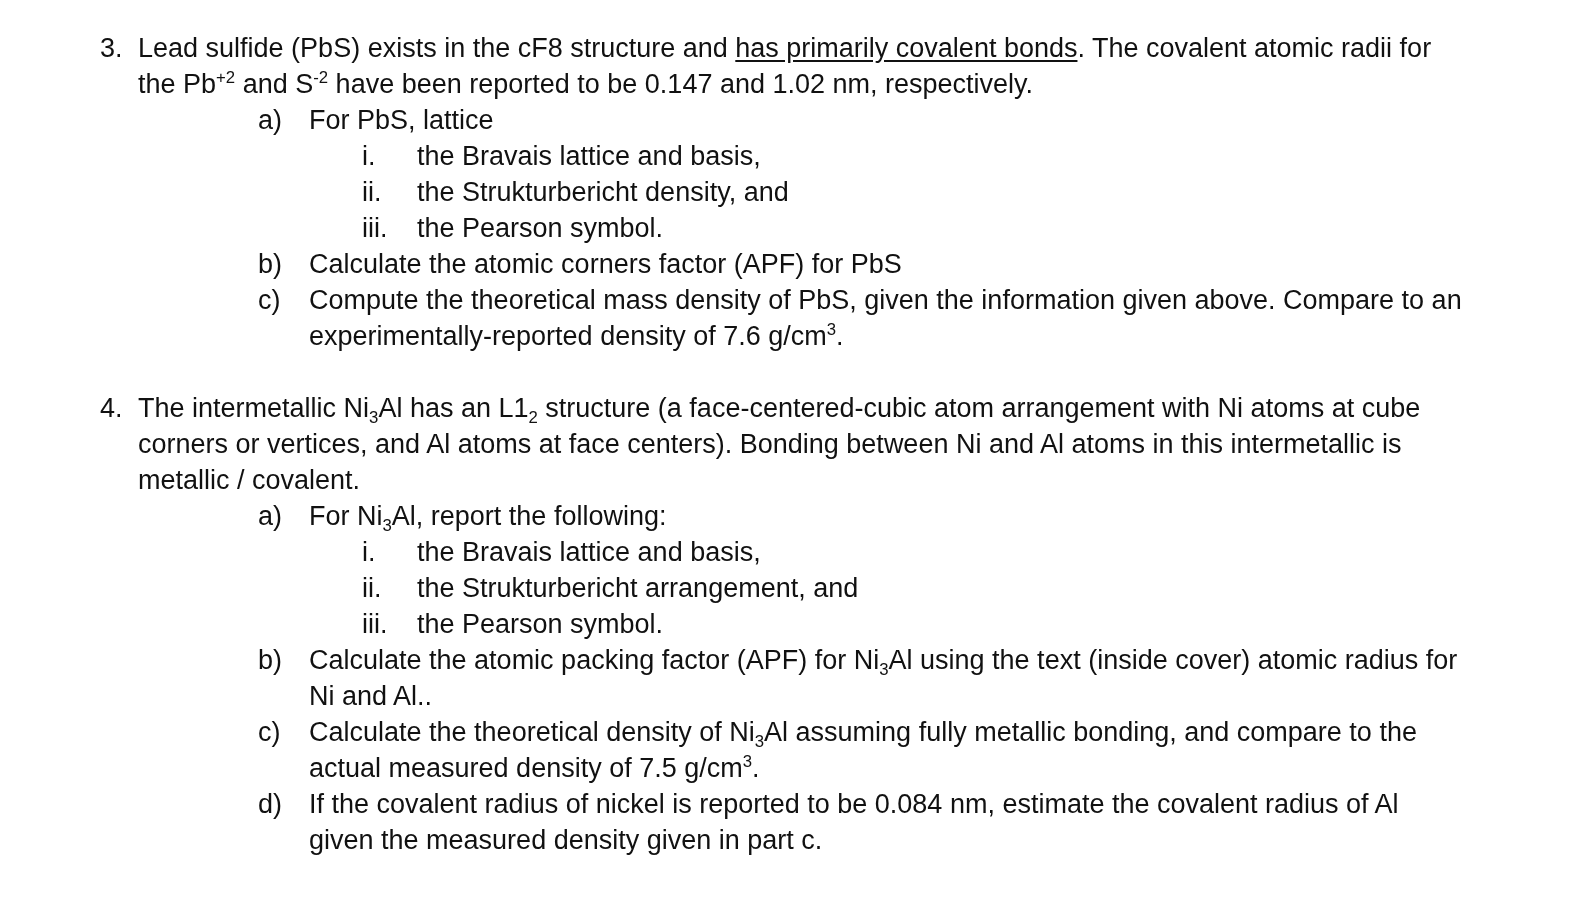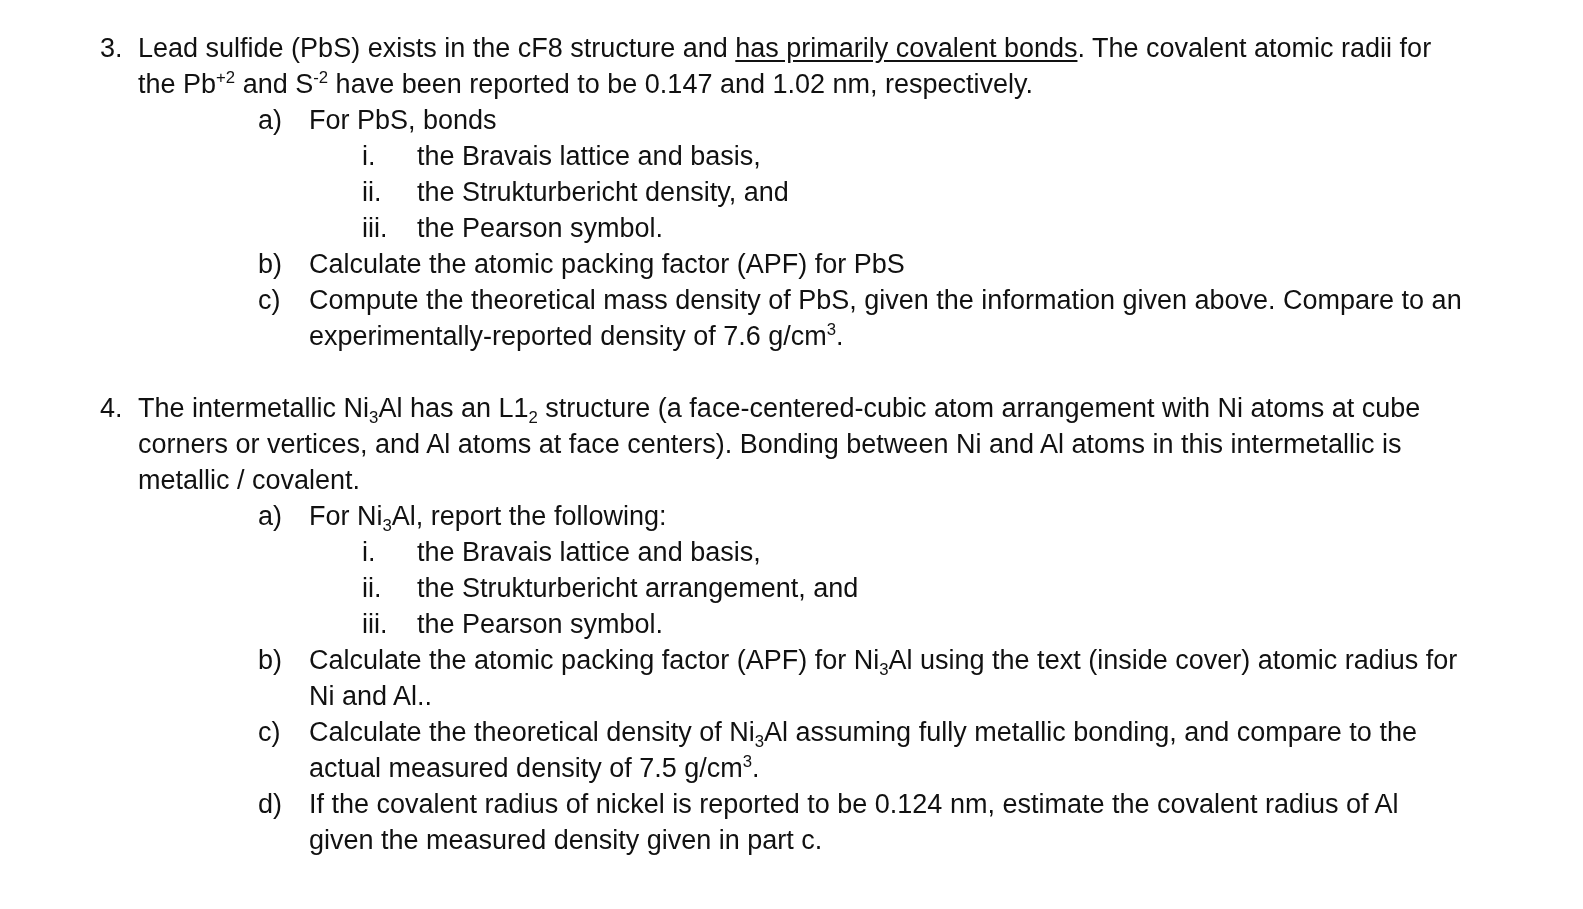--- a/index.html
+++ b/index.html
@@ -70,38 +70,38 @@
 <div class="page">
 
   <section class="problem">
     <div class="intro-row">
       <span class="num">3.</span>
       <p class="intro">Lead sulfide (PbS) exists in the cF8 structure and <u>has primarily covalent bonds</u>.  The covalent atomic radii for the Pb<sup>+2</sup> and S<sup>-2</sup> have been reported to be 0.147 and 1.02 nm, respectively.</p>
     </div>
 
     <div class="item-row">
       <span class="item-label">a)</span>
-      <p class="item-text">For PbS, bonds</p>
+      <p class="item-text">For PbS, lattice</p>
     </div>
     <div class="sub-row">
       <span class="sub-label">i.</span>
       <p class="sub-text">the Bravais lattice and basis,</p>
     </div>
     <div class="sub-row">
       <span class="sub-label">ii.</span>
       <p class="sub-text">the Strukturbericht density, and</p>
     </div>
     <div class="sub-row">
       <span class="sub-label">iii.</span>
       <p class="sub-text">the Pearson symbol.</p>
     </div>
 
     <div class="item-row">
       <span class="item-label">b)</span>
-      <p class="item-text">Calculate the atomic packing factor (APF) for PbS</p>
+      <p class="item-text">Calculate the atomic corners factor (APF) for PbS</p>
     </div>
 
     <div class="item-row">
       <span class="item-label">c)</span>
       <p class="item-text">Compute the theoretical mass density of PbS, given the information given above.  Compare to an experimentally-reported density of 7.6 g/cm<sup>3</sup>.</p>
     </div>
   </section>
 
   <section class="problem">
     <div class="intro-row">
@@ -131,17 +131,17 @@
       <p class="item-text">Calculate the atomic packing factor (APF) for Ni<sub>3</sub>Al using the text (inside cover) atomic radius for Ni and Al..</p>
     </div>
 
     <div class="item-row">
       <span class="item-label">c)</span>
       <p class="item-text">Calculate the theoretical density of Ni<sub>3</sub>Al assuming fully metallic bonding, and compare to the actual measured density of 7.5 g/cm<sup>3</sup>.</p>
     </div>
 
     <div class="item-row">
       <span class="item-label">d)</span>
-      <p class="item-text">If the covalent radius of nickel is reported to be 0.124 nm, estimate the covalent radius of Al given the measured density given in part c.</p>
+      <p class="item-text">If the covalent radius of nickel is reported to be 0.084 nm, estimate the covalent radius of Al given the measured density given in part c.</p>
     </div>
   </section>
 
 </div>
 
 </body></html>

